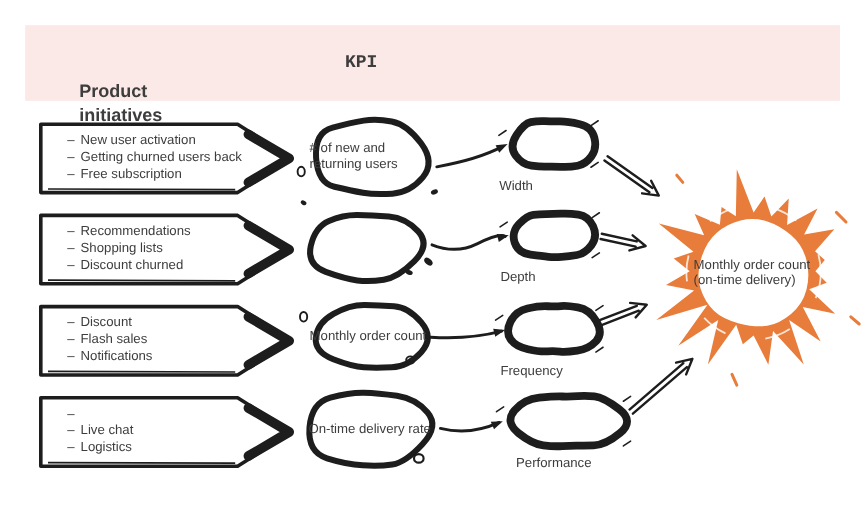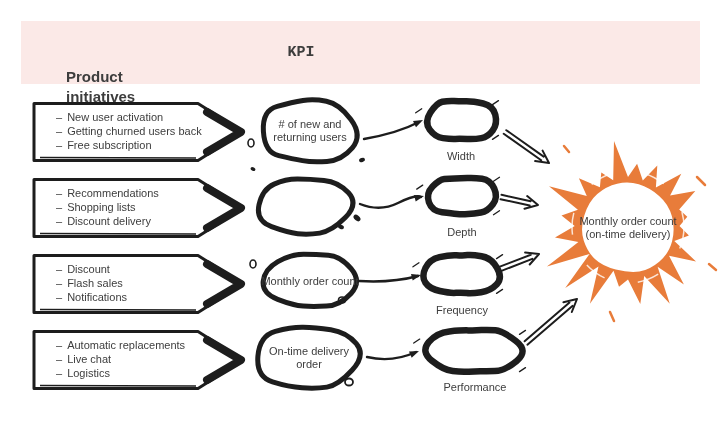--- a/index.html
+++ b/index.html
@@ -20,21 +20,21 @@
   .hdr{position:absolute;font-weight:bold;font-size:15px;color:var(--text);white-space:pre-line;}
   .hdr.c1{left:45px;top:10px;width:95px;line-height:20px;margin-top:36px;}
   .hdr.c2{left:280px;top:23px;transform:translateX(-50%);font-family:Liberation Mono, monospace;}
   .hdr.c3{left:471px;top:23px;transform:translateX(-50%);}
   .hdr.c4{left:616px;top:23px;transform:translateX(-50%);color:var(--accent);}
   svg.art{position:absolute;left:0;top:0;width:720px;height:429px;}
   .init-list{position:absolute;left:56px;width:168px;color:var(--text);}
   .li{display:flex;font-size:11px;line-height:14px;}
   .li .dash{margin-right:5px;}
   .cl{
-    position:absolute;transform:translate(-50%,-50%);text-align:center;
+    position:absolute;transform:translate(-50%,-50%);text-align:left;
     font-size:11px;line-height:13px;color:var(--text);width:104px;
   }
   .cl.dim{width:90px;margin-top:36px;}
   .cl.sun{font-weight:normal;width:100px;}
 </style>
 </head>
 <body>
 
 <div class="canvas">
 
@@ -126,21 +126,21 @@
     <div class="li">
         <span class="dash">–</span>
         <span>Recommendations</span>
       </div>
     <div class="li">
         <span class="dash">–</span>
         <span>Shopping lists</span>
       </div>
     <div class="li">
         <span class="dash">–</span>
-        <span>Discount delivery</span>
+        <span>Discount churned</span>
       </div>
   </div>
   <div class="cl dim" style="left:462px;top:196px">Depth</div>
 
   <div class="init-list" style="top:262px">
     <div class="li">
         <span class="dash">–</span>
         <span>Discount</span>
       </div>
     <div class="li">
@@ -151,28 +151,27 @@
         <span class="dash">–</span>
         <span>Notifications</span>
       </div>
   </div>
   <div class="cl" style="left:310px;top:281px">Monthly order count</div>
   <div class="cl dim" style="left:462px;top:274px">Frequency</div>
 
   <div class="init-list" style="top:338px">
     <div class="li">
         <span class="dash">–</span>
-        <span>Automatic replacements</span>
       </div>
     <div class="li">
         <span class="dash">–</span>
         <span>Live chat</span>
       </div>
     <div class="li">
         <span class="dash">–</span>
         <span>Logistics</span>
       </div>
   </div>
-  <div class="cl" style="left:309px;top:358px">On-time delivery order</div>
+  <div class="cl" style="left:309px;top:358px">On-time delivery rate</div>
   <div class="cl dim" style="left:475px;top:351px">Performance</div>
 
   <div class="cl sun" style="left:628px;top:228px">Monthly order count (on-time delivery)</div>
 </div>
 
 </body></html>

